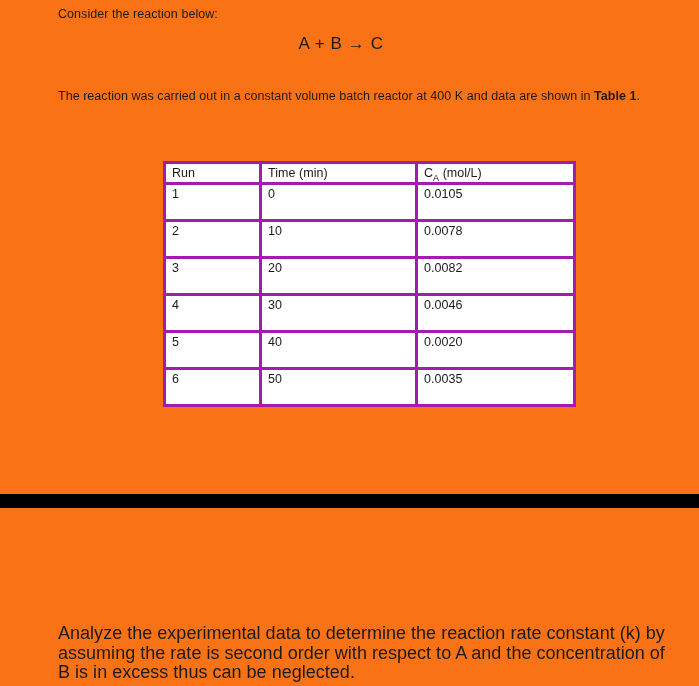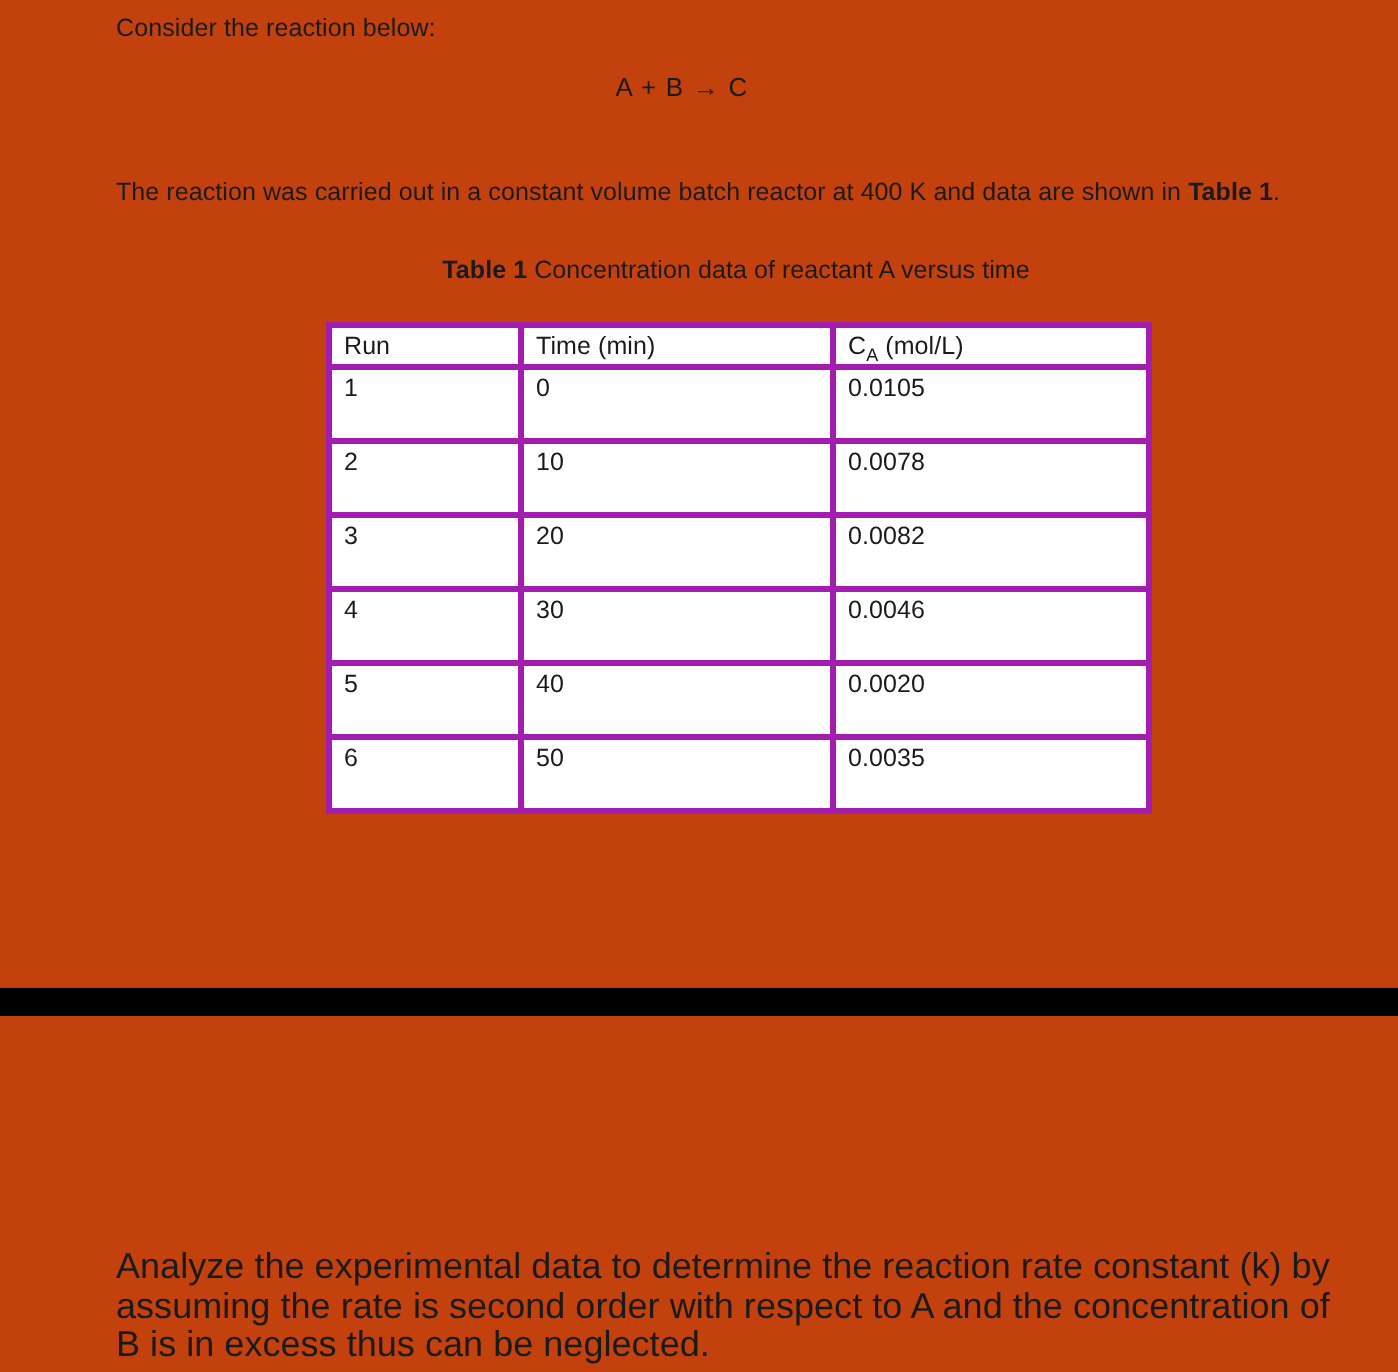--- a/index.html
+++ b/index.html
@@ -12,42 +12,42 @@
     width: 699px;
     height: 686px;
     position: relative;
     font-family: "Liberation Sans", sans-serif;
     color: #1a1a1a;
     overflow: hidden;
   }
   .page {
     position: absolute;
     inset: 0;
-    background: #c2410c;
+    background: #f97316;
   }
 
   
   .intro-line {
     position: absolute;
     left: 58px;
     top: 6px;
     font-size: 12.5px;
     line-height: 17px;
     letter-spacing: 0.05px;
     white-space: nowrap;
   }
 
   
   .equation {
     position: absolute;
     left: 0;
     right: 17px;
     top: 35px;
     text-align: center;
-    font-size: 13px;
+    font-size: 17px;
     line-height: 18px;
     letter-spacing: 0.6px;
   }
 
   
   .para-top {
     position: absolute;
     left: 58px;
     top: 74px;
     width: 585px;
@@ -136,21 +136,20 @@
 <body>
 
 <div class="page">
 
   <div class="intro-line">Consider the reaction below:</div>
 
   <div class="equation">A + B → C</div>
 
   <div class="para-top"><span>The reaction was carried out in a constant volume batch reactor at 400 K and data are shown in </span><b>Table 1</b><span>.</span></div>
 
-  <div class="table-caption"><span class="cap-bold">Table 1</span><span> Concentration data of reactant A versus time</span></div>
 
   <table class="data-table">
     <colgroup>
       <col class="c-run">
       <col class="c-time">
       <col class="c-ca">
     </colgroup>
     <thead>
       <tr>
         <th>Run</th>

